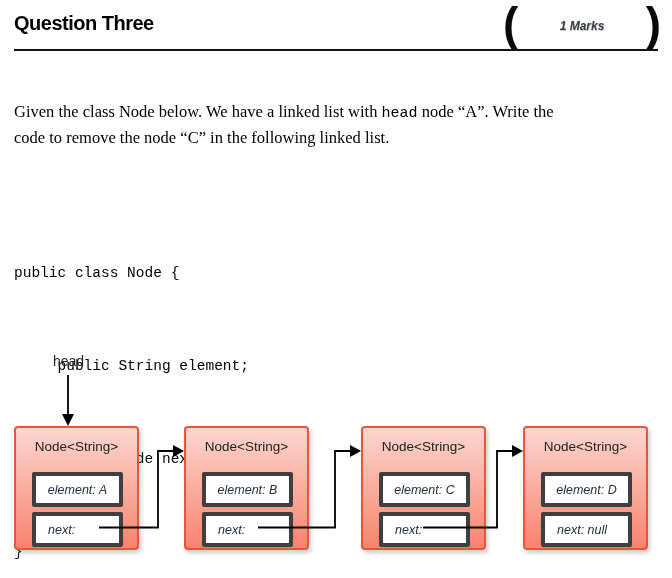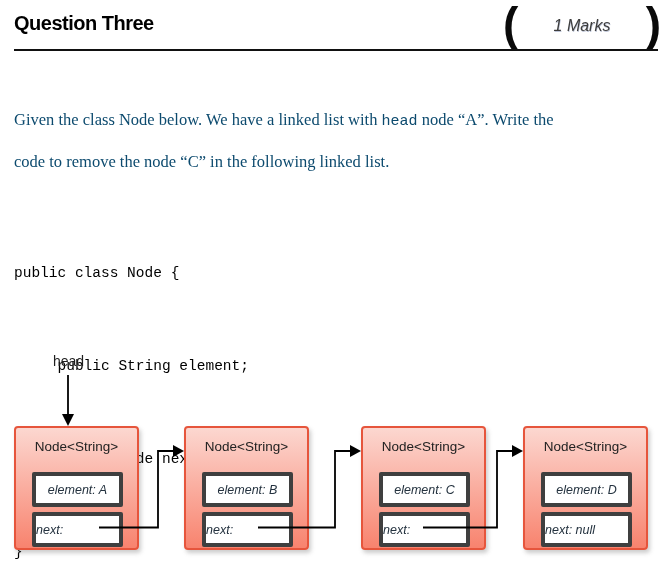--- a/index.html
+++ b/index.html
@@ -34,29 +34,29 @@
   }
   .marks-badge{
     position:absolute;left:503px;top:0px;width:158px;height:52px;
     display:flex;align-items:center;justify-content:space-between;
   }
   .marks-bracket{
     font-size:46px;font-weight:600;color:#0a0a0a;line-height:48px;
     transform:translateY(-2px);
   }
   .marks-value{
-    font-size:16px;font-weight:normal;font-style:italic;
+    font-size:12px;font-weight:bold;font-style:italic;
     color:var(--marks-text);
     text-shadow:0.5px 0.5px 0 rgba(70,90,140,0.35);
   }
   
   .question-text{
     position:absolute;left:14px;top:100px;width:640px;
     font-family:"Liberation Serif",serif;
-    font-size:16.5px;line-height:40px;color:#0c4a6e;
+    font-size:16.5px;line-height:24px;color:#000000;
   }
   .inline-code{
     font-family:"Liberation Mono",monospace;
     font-size:15px;
   }
   
   .code-block{
     position:absolute;left:14px;top:196px;
     font-family:"Liberation Mono",monospace;
     font-size:14.5px;line-height:31px;color:#000;
@@ -84,21 +84,21 @@
   }
   .slot{
     position:absolute;left:16px;width:91px;height:35px;
     background:var(--slot-bg);
     border:4px solid var(--slot-border);
     border-radius:2px;
     font-size:12.5px;color:#24323f;
     display:flex;align-items:center;font-style:italic;
   }
   .slot-element{top:44px;justify-content:center;}
-  .slot-next{top:84px;justify-content:flex-start;}
+  .slot-next{top:84px;padding-left:12px;justify-content:flex-start;}
   .arrow-layer{
     position:absolute;left:0;top:0;width:672px;height:238px;
     pointer-events:none;
   }
   .arrow-layer path,.arrow-layer line{stroke:var(--arrow);stroke-width:1.8;fill:none;}
   .arrow-layer polygon{fill:var(--arrow);stroke:none;}
 </style>
 </head>
 <body>
 

